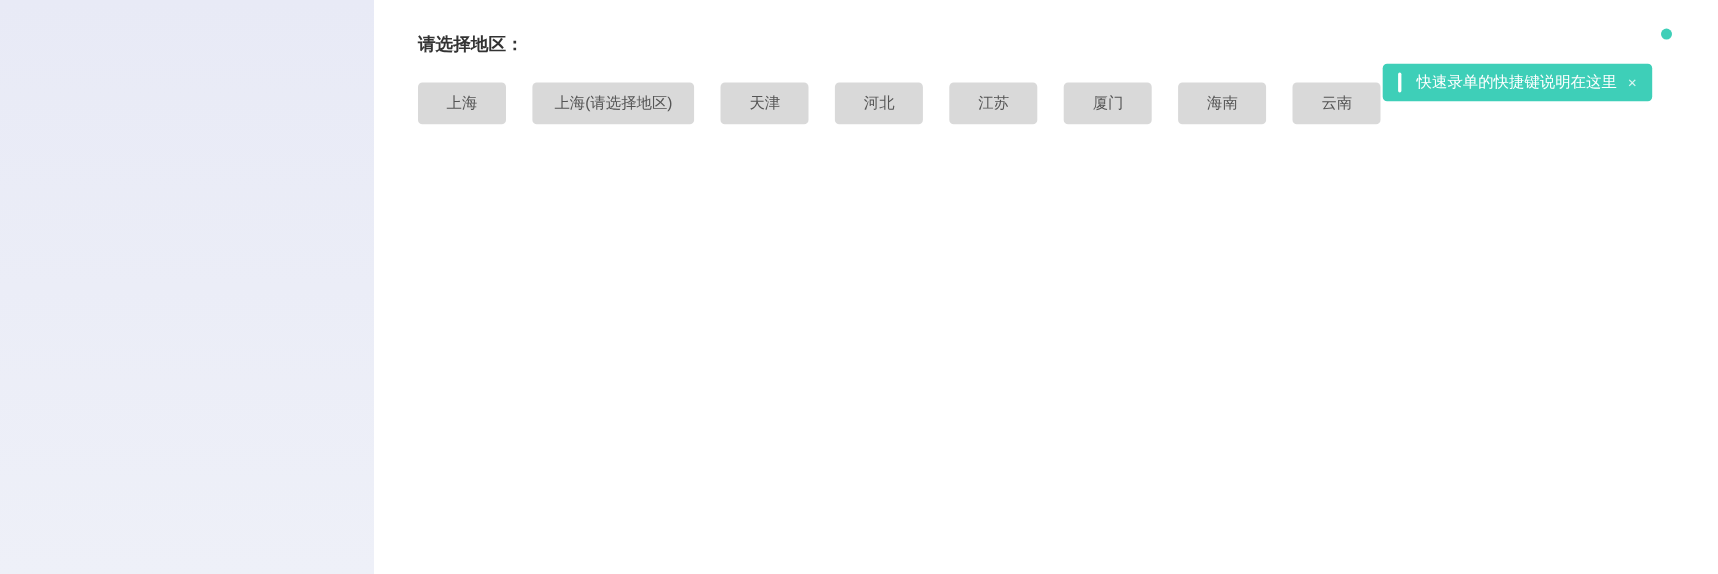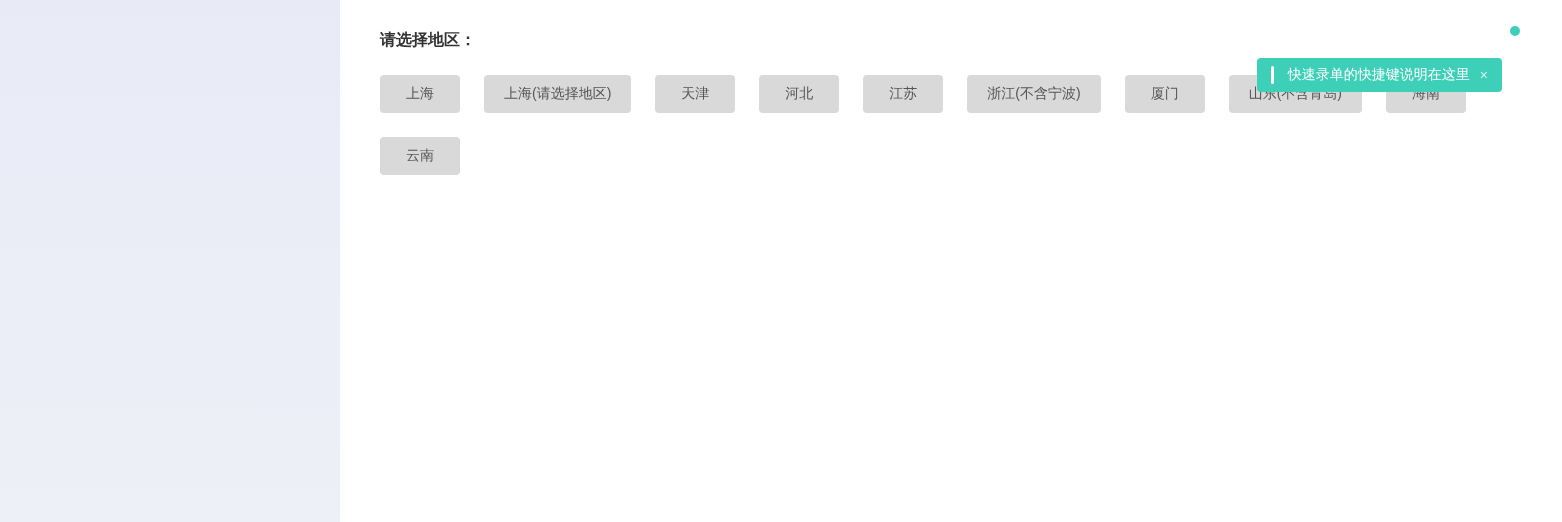--- a/index.html
+++ b/index.html
@@ -114,23 +114,21 @@
 <div class="main-content">
   <div class="section-title">请选择地区：</div>
 
   <div class="region-grid">
 
   <button class="region-btn">上海</button>
       <button class="region-btn">上海(请选择地区)</button>
       <button class="region-btn">天津</button>
       <button class="region-btn">河北</button>
       <button class="region-btn">江苏</button>
-      <button class="region-btn">浙江(不含宁波)</button>
       <button class="region-btn">厦门</button>
-      <button class="region-btn">山东(不含青岛)</button>
       <button class="region-btn">海南</button>
       <button class="region-btn">云南</button>
     </div>
 </div>
 
 <div class="tooltip-bubble">
   <span>快速录单的快捷键说明在这里</span>
   <span class="tooltip-close">×</span>
 </div>
 

